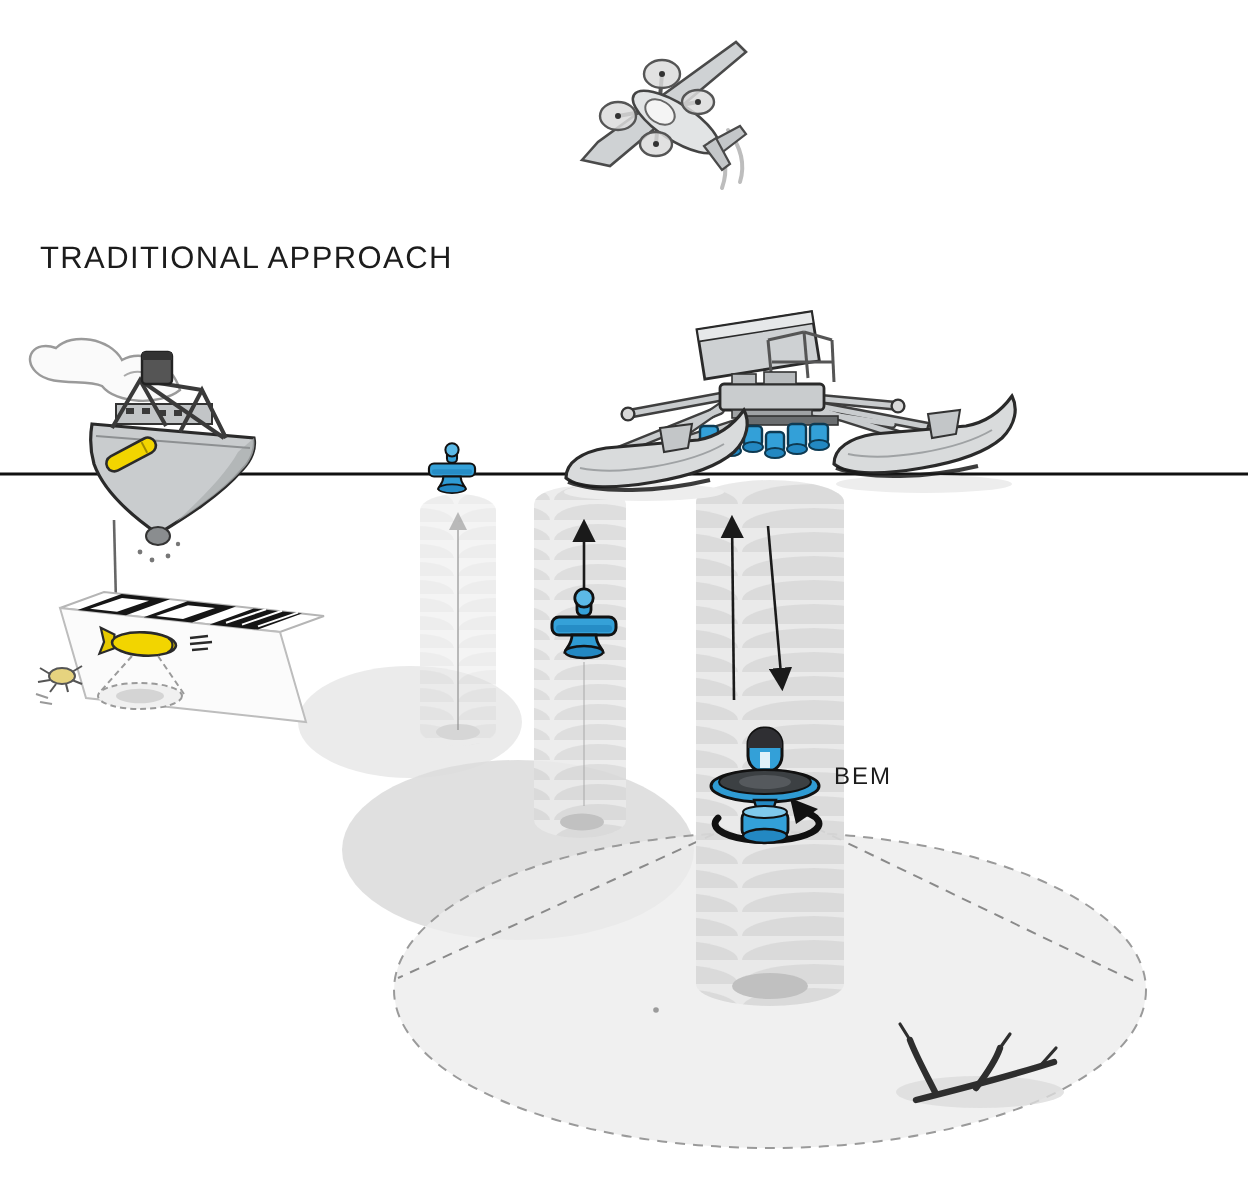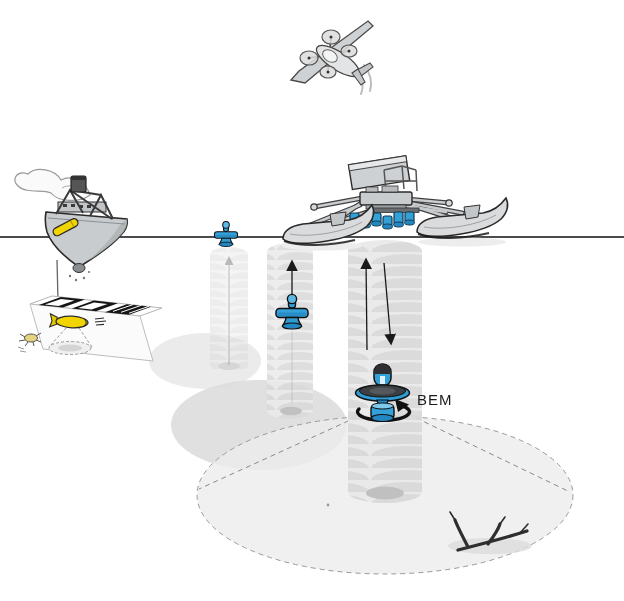--- a/index.html
+++ b/index.html
@@ -6,21 +6,21 @@
   .stage{
     position:relative;width:624px;height:601px;background:#ffffff;overflow:hidden;
     font-family:"Liberation Sans", sans-serif;
   }
   .lbl{
     position:absolute;color:#1c1c1c;font-size:15.5px;letter-spacing:0.7px;
     white-space:nowrap;font-weight:400;
   }
   #lbl-trad{left:20px;top:121px;}
   #lbl-asv{left:345px;top:121px;}
-  #lbl-bem{left:417px;top:391px;font-size:15px;letter-spacing:1px;}
+  #lbl-bem{left:417px;top:381px;font-size:12px;letter-spacing:1px;}
   svg{position:absolute;left:0;top:0;}
 </style>
 </head>
 <body>
 
 <div class="stage">
 <svg width="624" height="601" viewBox="0 0 624 601">
   <defs>
     <marker id="ah" markerWidth="9" markerHeight="9" refX="7" refY="4.5" orient="auto">
       <path d="M0,0 L9,4.5 L0,9 Z" fill="#1a1a1a"></path>
@@ -290,14 +290,15 @@
     </g>
     <g fill="#333">
           <circle cx="331" cy="37" r="1.5"></circle>
           <circle cx="309" cy="58" r="1.5"></circle>
           <circle cx="349" cy="51" r="1.5"></circle>
           <circle cx="328" cy="72" r="1.5"></circle>
         </g>
   </g>
 </svg>
 
+<div class="lbl" id="lbl-trad">TRADITIONAL APPROACH</div>
 <div class="lbl" id="lbl-bem">BEM</div>
 </div>
 
 </body></html>

